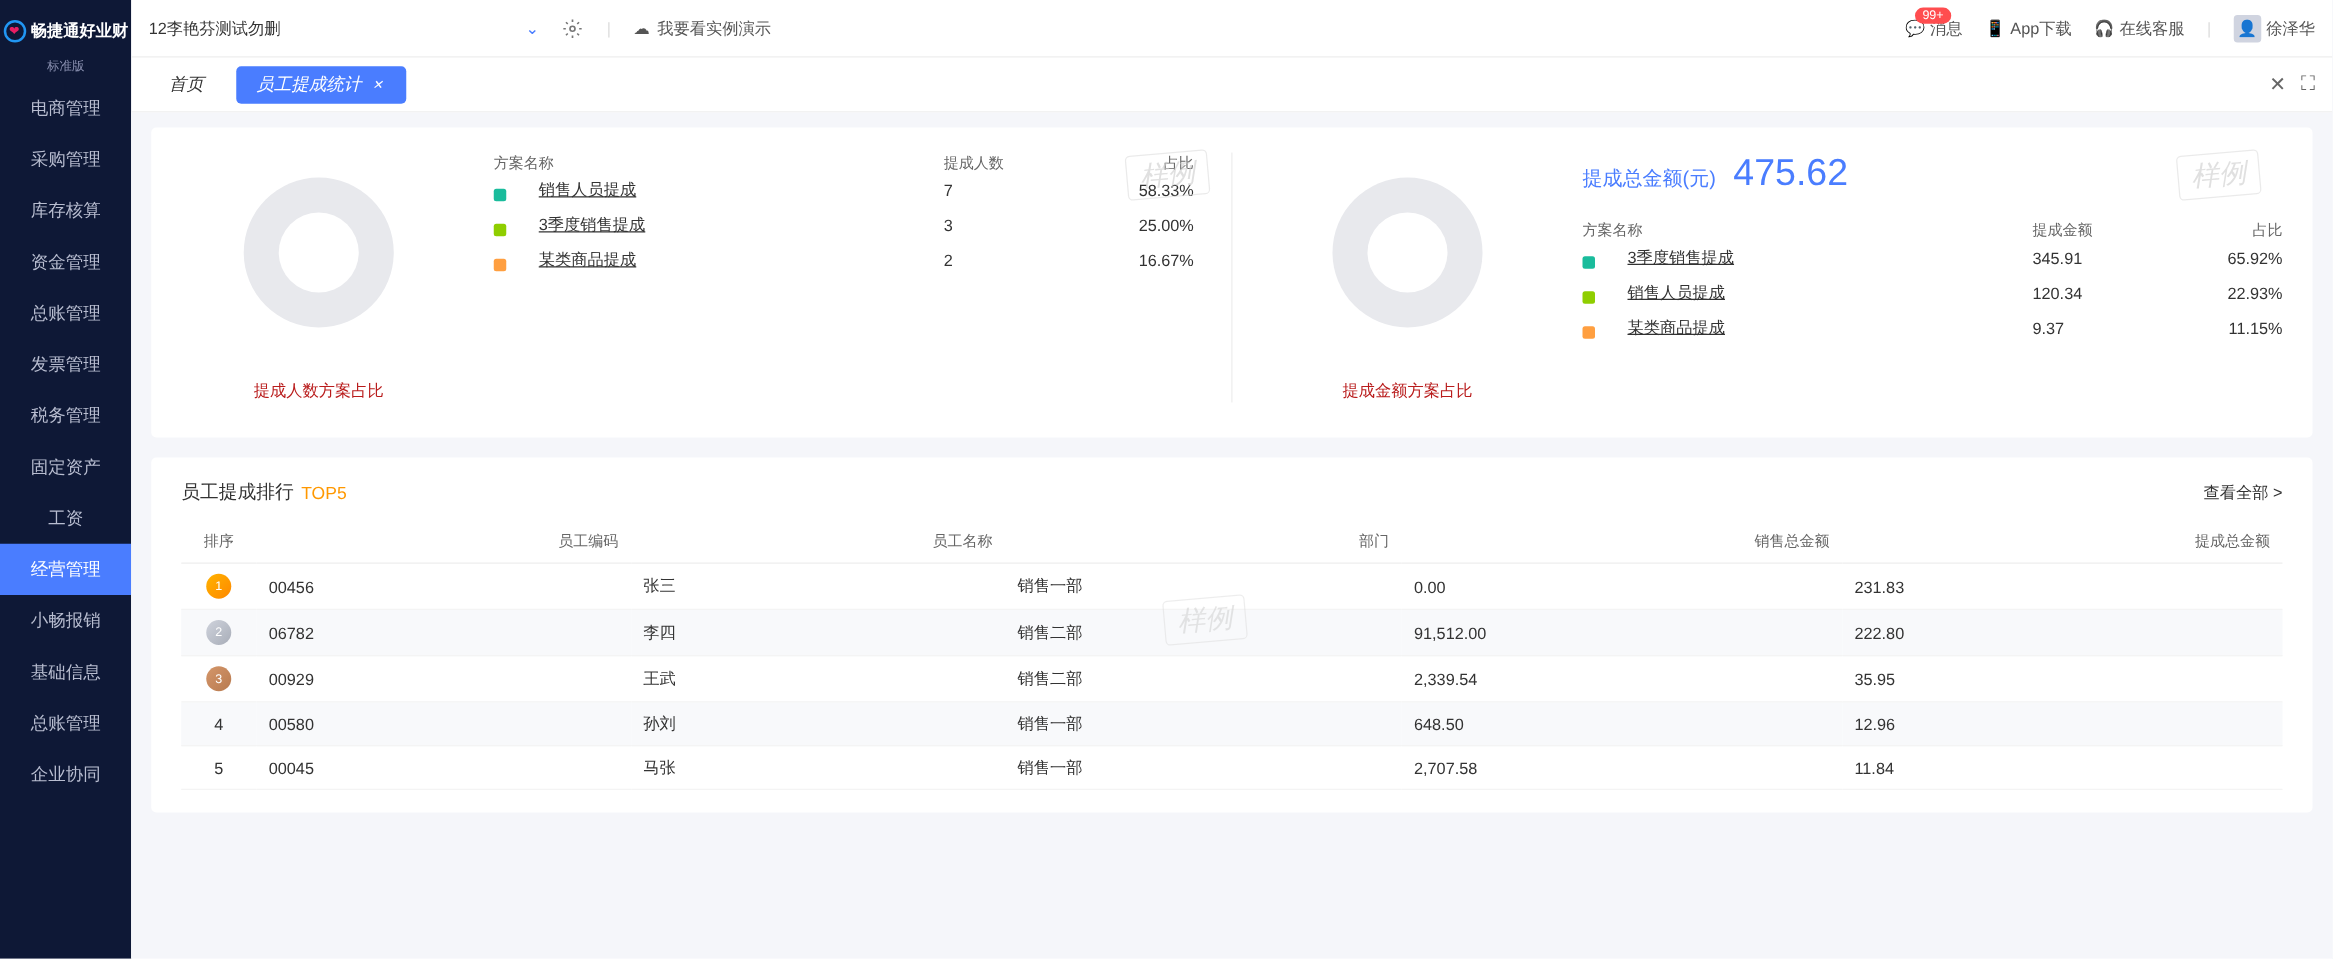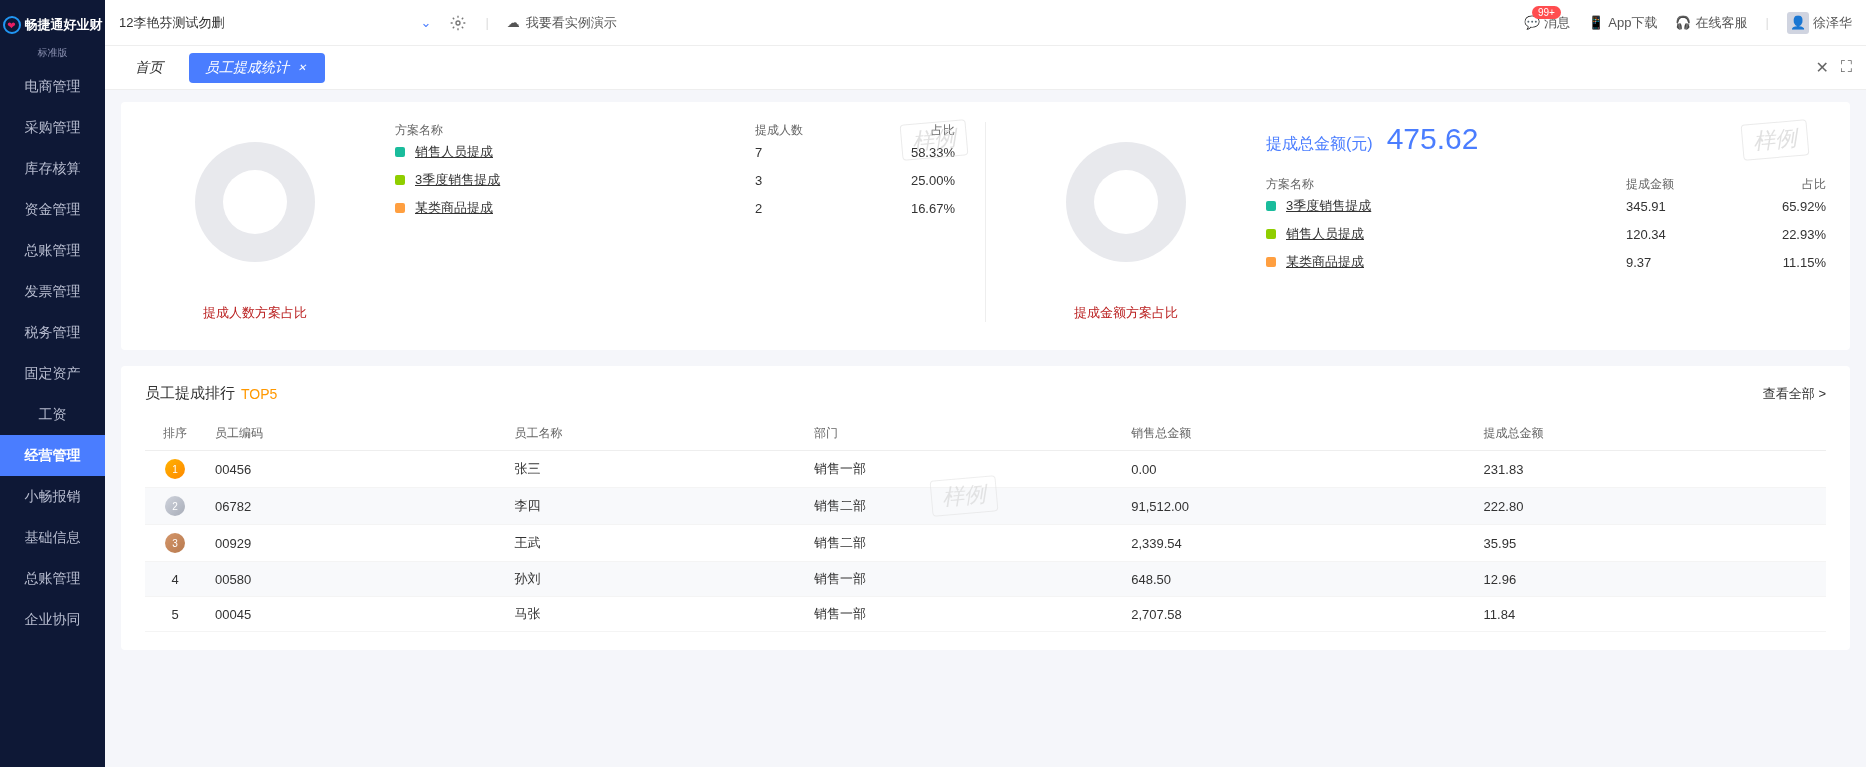--- a/index.html
+++ b/index.html
@@ -6,21 +6,21 @@
 body { background: #f5f6fa; color: #333; font-size: 13px; }
 .app { display: flex; height: 100vh; }
 
 
 .sidebar { width: 105px; background: #0e1836; color: #b8bdd0; display: flex; flex-direction: column; }
 .sidebar-logo { height: 46px; display: flex; align-items: center; justify-content: center; gap: 4px; padding: 4px 0 0; }
 .logo-icon { width: 18px; height: 18px; border: 2px solid #2196f3; border-radius: 50%; display: flex; align-items: center; justify-content: center; color: #e91e63; font-size: 10px; }
 .logo-text { font-size: 13px; font-weight: bold; color: #fff; }
 .sidebar-sub { font-size: 10px; color: #8a90b0; text-align: center; margin-bottom: 6px; }
 .nav-item { height: 41px; display: flex; align-items: center; justify-content: center; font-size: 14px; cursor: pointer; color: #b8bdd0; }
-.nav-item.active { background: #4a7dff; color: #fff; font-weight: bold; }
+.nav-item.active { background: #4a7dff; color: #fff; }
 
 
 .main { flex: 1; display: flex; flex-direction: column; background: #fff; overflow: hidden; }
 .topbar { height: 46px; border-bottom: 1px solid #eee; display: flex; align-items: center; padding: 0 14px; gap: 18px; }
 .company-select { display: flex; align-items: center; gap: 6px; cursor: pointer; font-size: 13px; }
 .chev { color: #4a7dff; margin-left: 190px; }
 .top-icon { width: 18px; height: 18px; display: flex; align-items: center; justify-content: center; color: #666; cursor: pointer; }
 .demo-link { display: flex; align-items: center; gap: 6px; color: #555; cursor: pointer; font-size: 13px; }
 .topbar-spacer { flex: 1; }
 .top-action { display: flex; align-items: center; gap: 4px; color: #555; cursor: pointer; font-size: 13px; position: relative; }
@@ -50,33 +50,33 @@
 .stat-header { display: flex; align-items: baseline; gap: 14px; margin-bottom: 20px; }
 .stat-title { font-size: 16px; color: #4a7dff; }
 .stat-big { font-size: 30px; color: #4a7dff; font-weight: 300; }
 .watermark { position: absolute; top: 0; right: 18px; font-size: 22px; color: #ccc; font-style: italic; border: 1px solid #ddd; padding: 2px 10px; transform: rotate(-5deg); border-radius: 4px; opacity: 0.6; }
 .stat-table-head { display: flex; font-size: 12px; color: #666; margin-bottom: 4px; font-weight: 500; }
 .stat-table-head .c1 { flex: 1; }
 .stat-table-head .c2 { width: 120px; }
 .stat-table-head .c3 { width: 80px; text-align: right; }
 .stat-row { display: flex; align-items: center; font-size: 13px; color: #333; margin-bottom: 10px; }
 .stat-row .dot { width: 10px; height: 10px; border-radius: 2px; margin-right: 10px; }
-.stat-row .c1 { flex: 1; display: flex; align-items: center; }
+.stat-row .c1 { flex: 1; display: flex; align-items: flex-end; gap: 16px; }
 .stat-row .c1 a { color: #333; text-decoration: underline; cursor: pointer; }
 .stat-row .c2 { width: 120px; }
 .stat-row .c3 { width: 80px; text-align: right; }
 
 
 .ranking { background: #fff; padding: 18px 24px; border-radius: 4px; position: relative; }
 .ranking-header { display: flex; align-items: center; margin-bottom: 14px; }
 .ranking-title { font-size: 15px; color: #333; }
 .ranking-top5 { color: #ff9800; margin-left: 6px; font-size: 14px; }
 .view-all { margin-left: auto; color: #333; cursor: pointer; font-size: 13px; }
 .rank-table { width: 100%; border-collapse: collapse; }
-.rank-table th { text-align: left; font-size: 12px; color: #666; font-weight: 500; padding: 8px 10px; border-bottom: 1px solid #eee; }
+.rank-table th { text-align: right; font-size: 12px; color: #666; font-weight: 500; padding: 8px 10px; border-bottom: 1px solid #eee; }
 .rank-table td { padding: 8px 10px; font-size: 13px; border-bottom: 1px solid #f4f4f4; }
 .rank-table tr.even { background: #f8f9fb; }
 .rank-table th:first-child, .rank-table td:first-child { width: 60px; text-align: center; }
 .medal { width: 20px; height: 20px; border-radius: 50%; display: inline-flex; align-items: center; justify-content: center; color: #fff; font-size: 10px; }
 .medal.g { background: linear-gradient(135deg,#ffb300,#ff8800); }
 .medal.s { background: linear-gradient(135deg,#cfd3dc,#a8adb8); }
 .medal.b { background: linear-gradient(135deg,#d4966a,#b87a4f); }
 .rank-watermark { position: absolute; top: 112px; left: 810px; font-size: 22px; color: #ccc; font-style: italic; border: 1px solid #ddd; padding: 2px 10px; transform: rotate(-5deg); border-radius: 4px; opacity: 0.5; }
 </style>
 </head>

